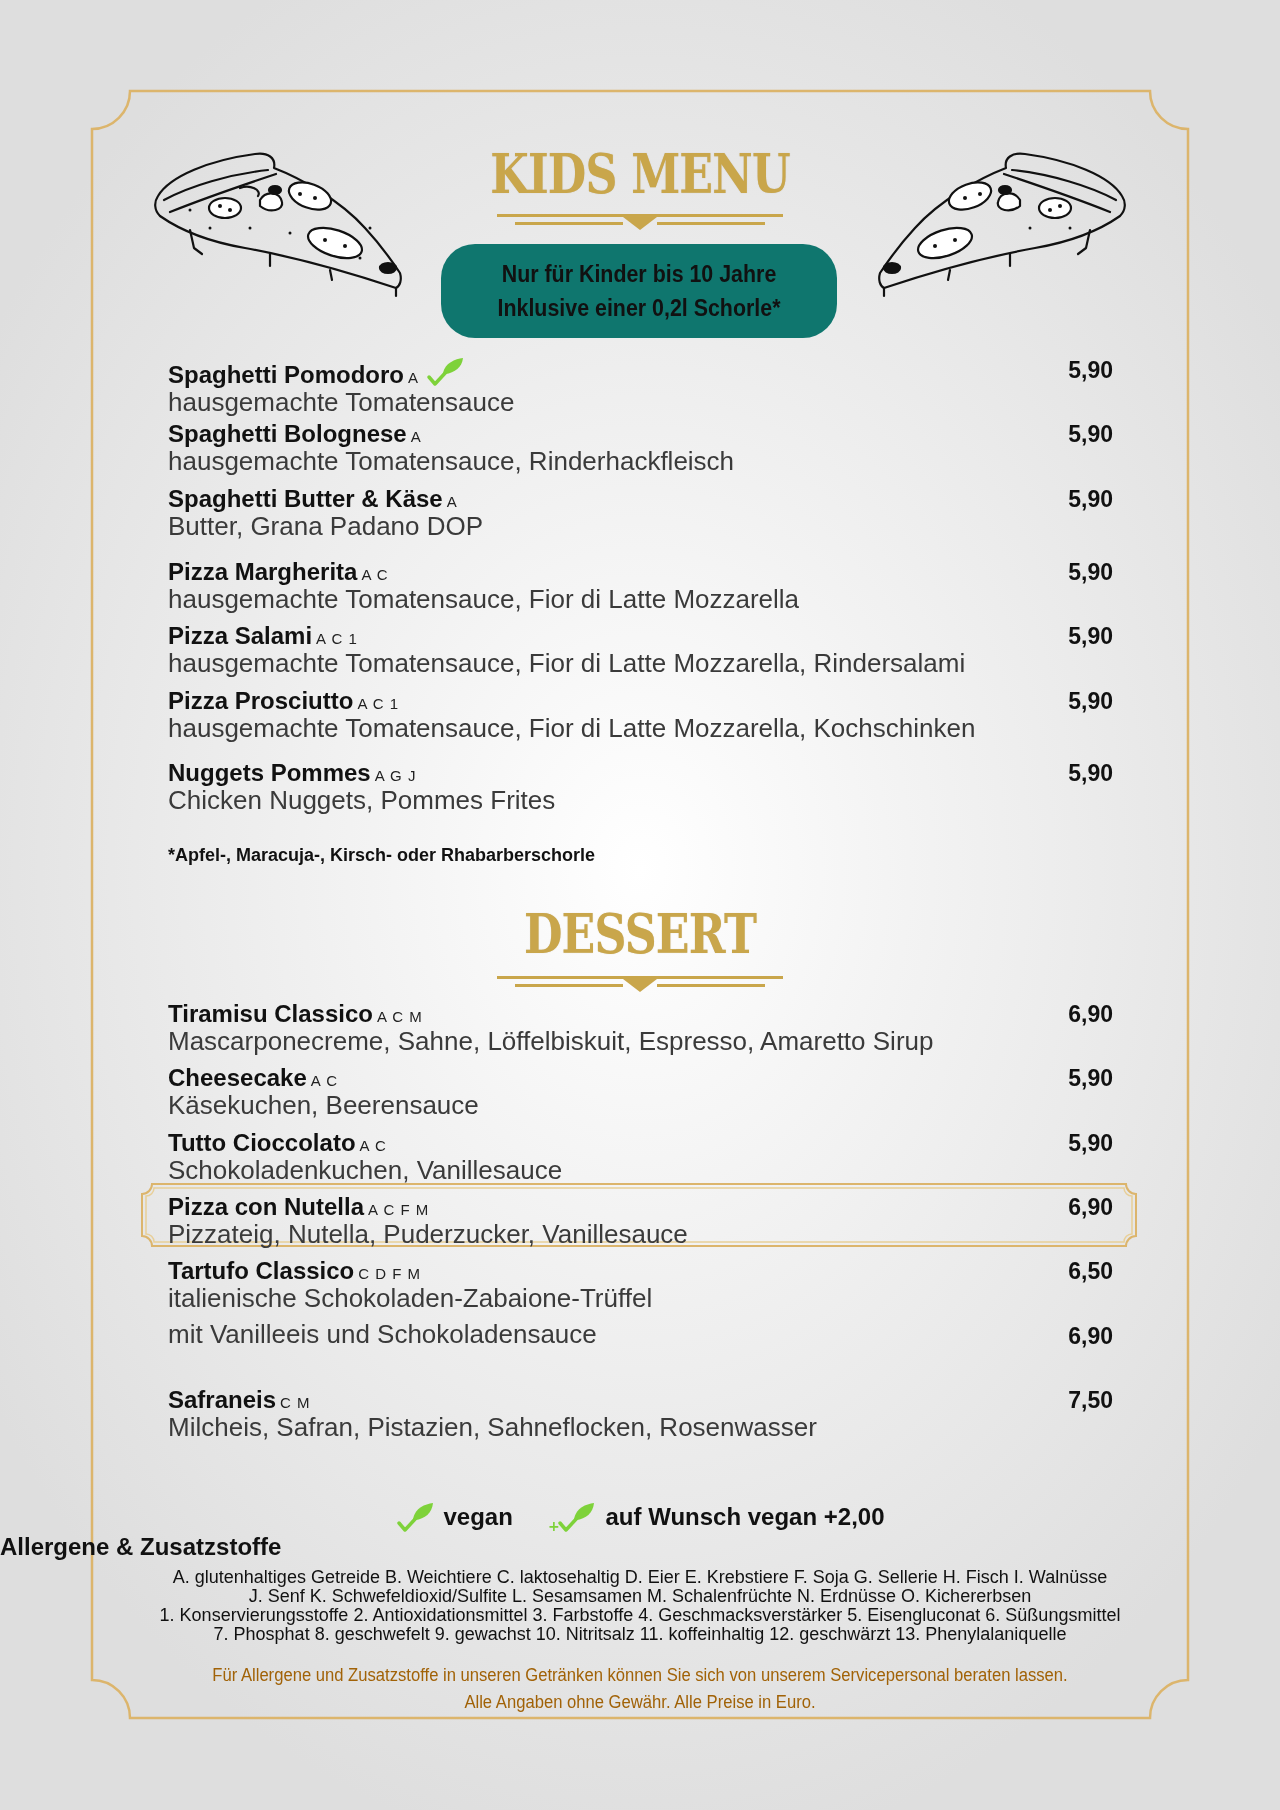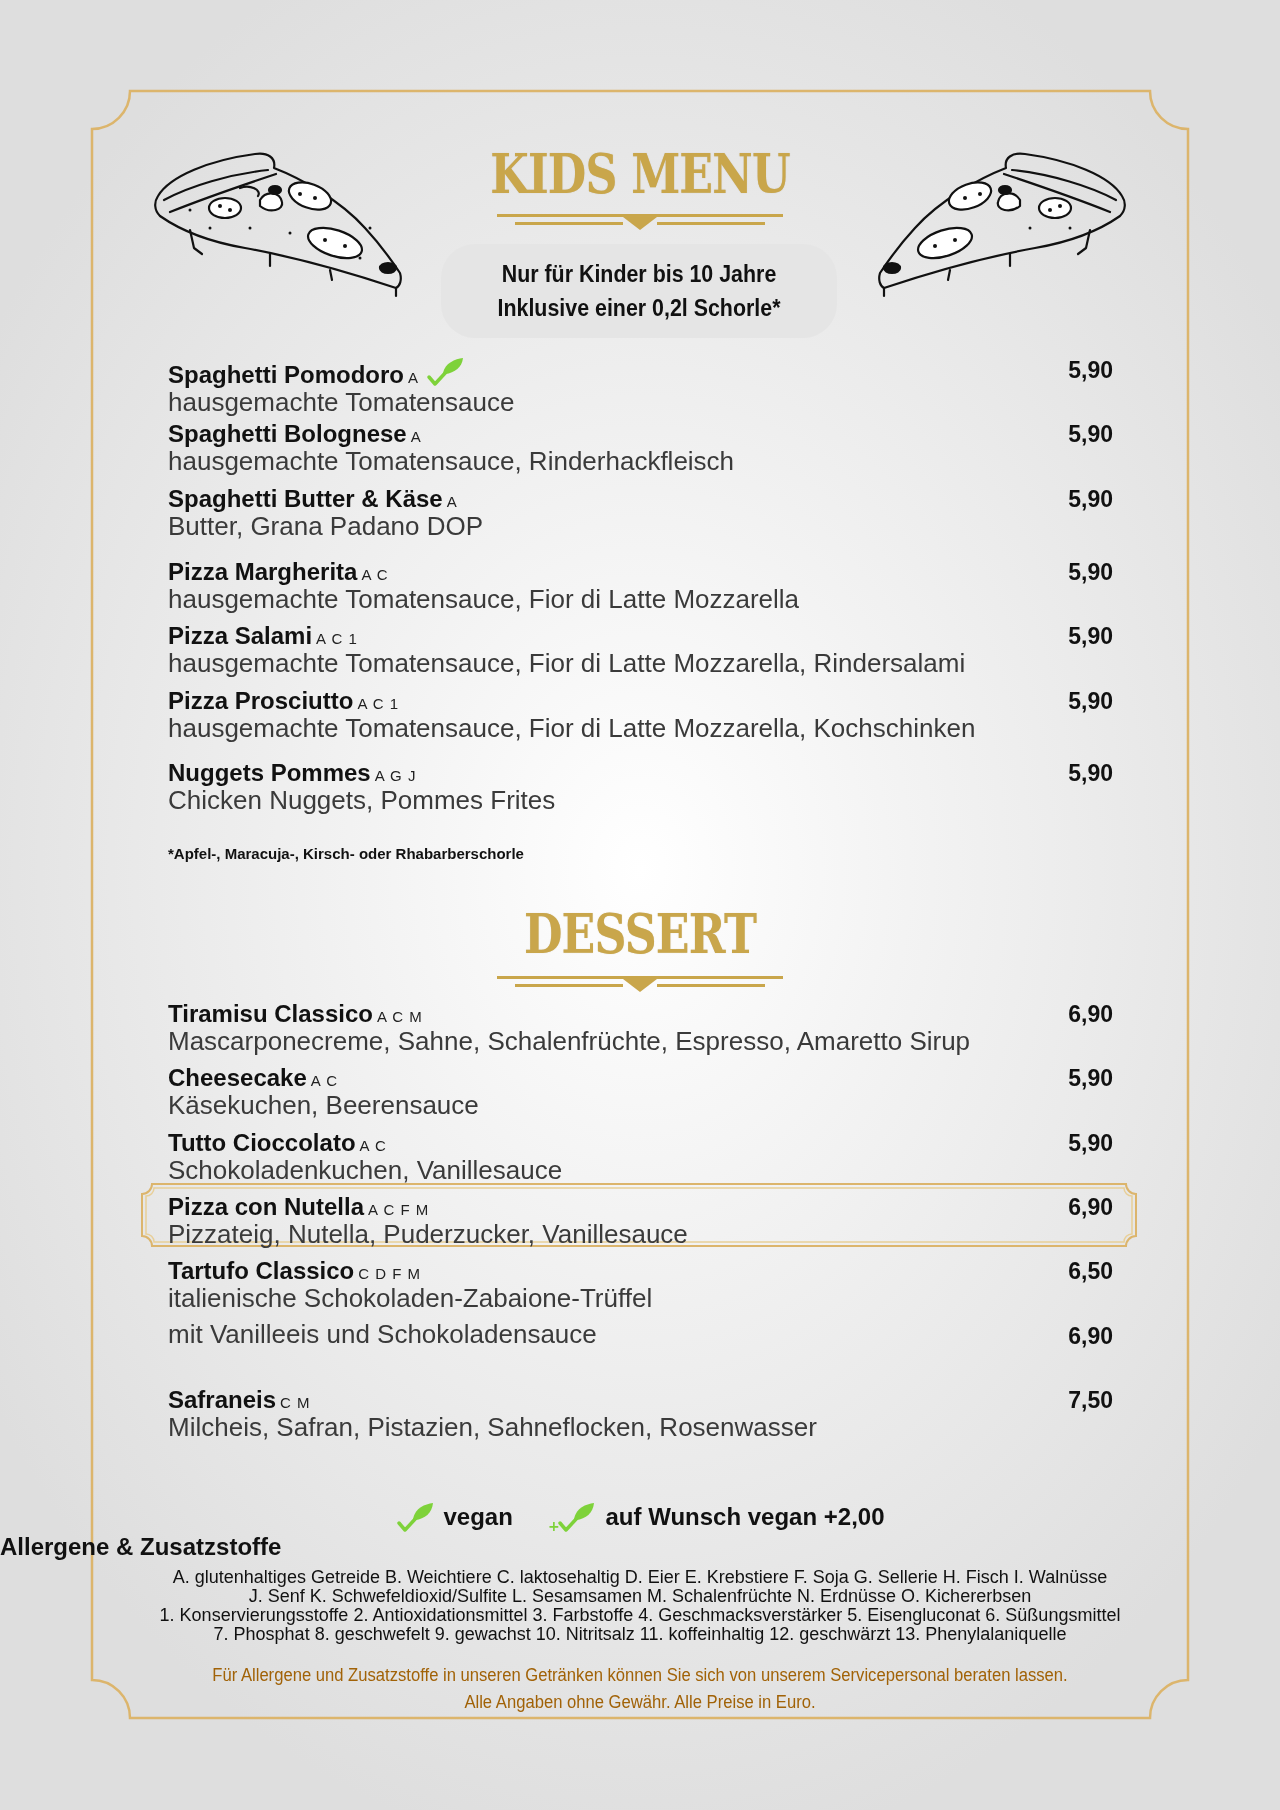--- a/index.html
+++ b/index.html
@@ -14,35 +14,35 @@
   .title {
     position:absolute; left:0; width:1280px; text-align:center;
     font-family:"DejaVu Serif", serif; font-weight:bold; color:#c9a64b;
     font-size:54px; letter-spacing:-1px; transform:scaleX(0.82); transform-origin:center;
     text-shadow:0 0 1px rgba(120,90,20,0.3);
   }
   .ornament { position:absolute; left:497px; width:286px; height:26px; }
 
   .pill {
     position:absolute; left:441px; top:244px; width:396px; height:94px;
-    background:#e5e5e5; border-radius:34px;
+    background:#0f766e; border-radius:34px;
     text-align:center; font-weight:bold; font-size:23px; line-height:34px;
     padding-top:13px; box-sizing:border-box; color:#111;
     font-family:"Liberation Sans", sans-serif;
   }
   .pill div { transform:scaleX(0.93); }
 
   .item { position:absolute; left:168px; width:945px; height:50px; }
   .item .name { font-weight:bold; font-size:24px; line-height:26px; color:#111; white-space:nowrap; }
   .item .allergen { font-weight:normal; font-size:15px; color:#222; margin-left:4px; letter-spacing:1px; }
   .item .desc { font-size:26px; line-height:22px; color:#3a3a3a; white-space:nowrap; }
   .item .price { position:absolute; right:0; top:0; font-weight:bold; font-size:23px; line-height:26px; color:#111; }
   .leaf-inline { display:inline-block; vertical-align:-4px; margin-left:6px; width:40px; height:30px; }
 
-  .note { position:absolute; left:168px; top:845px; font-weight:bold; font-size:15px; color:#111;text-align:center; }
+  .note { position:absolute; left:168px; top:845px; font-weight:bold; font-size:18px; color:#111;text-align:center; }
 
   .highlight-frame { position:absolute; left:140px; top:1182px; width:998px; height:66px; }
 
   .legend { position:absolute; left:0; width:1280px; top:1485px; text-align:center; font-weight:bold; font-size:24px; color:#111;margin-top:16px; }
   .legend .grp { display:inline-flex; align-items:center; margin:0 14px; }
   .legend svg { margin-right:8px; }
 
   .allergen-title { position:absolute; left:0; width:1020px; top:1533px; text-align:left; font-weight:bold; font-size:24px; color:#111; }
   .allergen-lines { position:absolute; left:0; width:1280px; top:1568px; text-align:center; font-size:18px; line-height:19px; color:#111; }
   .footer-lines { position:absolute; left:0; width:1280px; top:1662px; text-align:center; font-size:17.5px; line-height:27px; color:#a16207; }
@@ -177,21 +177,21 @@
   <polygon points="126,5 160,5 143,18" fill="#c9a64b"></polygon>
 </svg>
 
 <svg class="highlight-frame" viewBox="0 0 998 66">
   <path d="M12,2 L986,2 A10,10 0 0 0 996,12 L996,54 A10,10 0 0 0 986,64 L12,64 A10,10 0 0 0 2,54 L2,12 A10,10 0 0 0 12,2 Z" fill="none" stroke="#dcb56c" stroke-width="2"></path>
   <path d="M14,6 L984,6 A8,8 0 0 0 992,14 L992,52 A8,8 0 0 0 984,60 L14,60 A8,8 0 0 0 6,52 L6,14 A8,8 0 0 0 14,6 Z" fill="none" stroke="#e8cf98" stroke-width="1.5"></path>
 </svg>
 
 <div class="item" style="top:1001px;">
   <div class="name"><span>Tiramisu Classico</span><span class="allergen">A C M</span></div>
-  <div class="desc">Mascarponecreme, Sahne, Schalenfrüchte, Espresso, Amaretto Sirup</div>
+  <div class="desc">Mascarponecreme, Sahne, Löffelbiskuit, Espresso, Amaretto Sirup</div>
   <div class="price">6,90</div>
 </div>
 <div class="item" style="top:1065px;">
   <div class="name"><span>Cheesecake</span><span class="allergen">A C</span></div>
   <div class="desc">Käsekuchen, Beerensauce</div>
   <div class="price">5,90</div>
 </div>
 <div class="item" style="top:1130px;">
   <div class="name"><span>Tutto Cioccolato</span><span class="allergen">A C</span></div>
   <div class="desc">Schokoladenkuchen, Vanillesauce</div>

